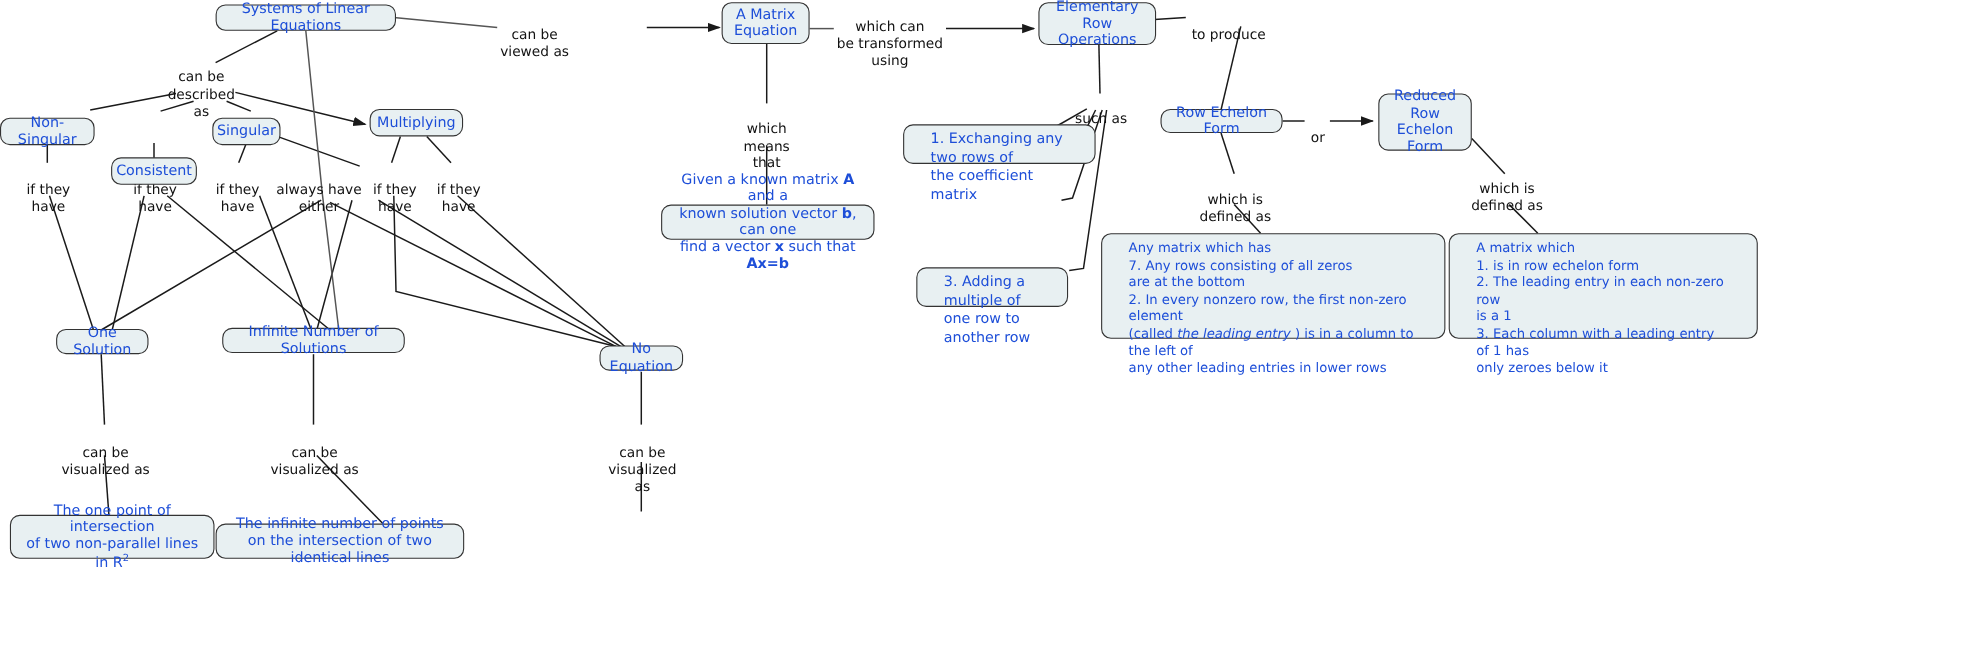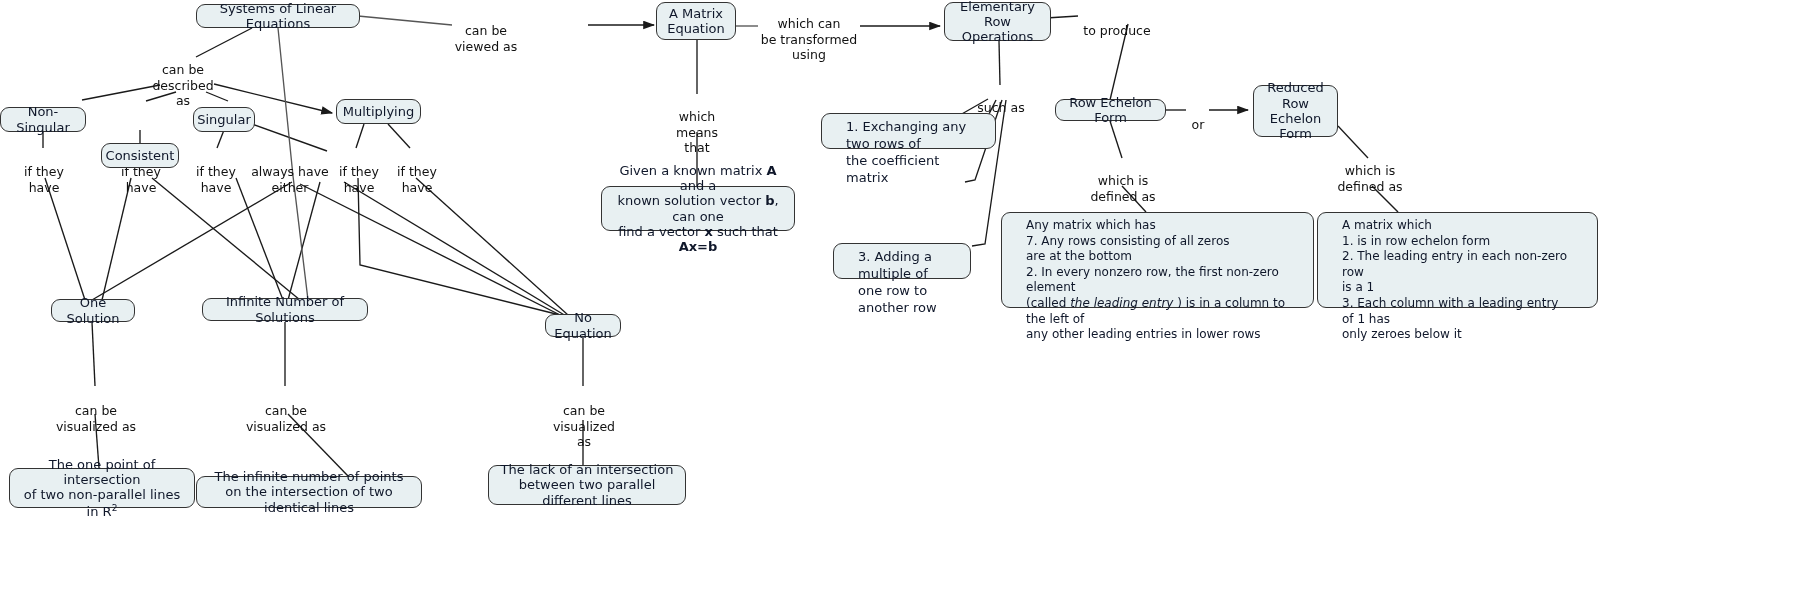--- a/index.html
+++ b/index.html
@@ -25,21 +25,21 @@
     width: 1798px;
     height: 592px;
     pointer-events: none;
   }
   .node {
     position: absolute;
     box-sizing: border-box;
     background: #e8f0f2;
     border: 1px solid #333333;
     border-radius: 9px;
-    color: #0f172a;
+    color: #1d4ed8;
     display: flex;
     align-items: center;
     justify-content: center;
     text-align: center;
     line-height: 1.18;
     padding: 3px 7px;
     font-size: 13px;
     z-index: 3;
   }
   .node.left-align {
@@ -194,35 +194,29 @@
     </span>
   </div>
 
   <div class="node" style="left:196px; top:476px; width:226px; height:32px;">
     <span>
       <span>The infinite number of points</span><br>
       <span>on the intersection of two identical lines</span>
     </span>
   </div>
 
-  <div class="node" style="left:488px; top:465px; width:198px; height:40px;">
-    <span>
-      <span>The lack of an intersection</span><br>
-      <span>between two parallel different lines</span>
-    </span>
-  </div>
 
   <div class="node" style="left:656px; top:2px; width:80px; height:38px;">
     <span>
       <span>A Matrix</span><br>
       <span>Equation</span>
     </span>
   </div>
 
-  <div class="node" style="left:601px; top:186px; width:194px; height:45px;">
+  <div class="node" style="left:601px; top:186px; width:194px; height:32px;">
     <span>
       <span>Given a known matrix </span><b>A</b><span> and a</span><br>
       <span>known solution vector </span><b>b</b><span>, can one</span><br>
       <span>find a vector </span><b>x</b><span> such that </span><b>Ax=b</b>
     </span>
   </div>
 
   <div class="node" style="left:944px; top:2px; width:107px; height:39px;">
     <span>
       <span>Elementary</span><br>

